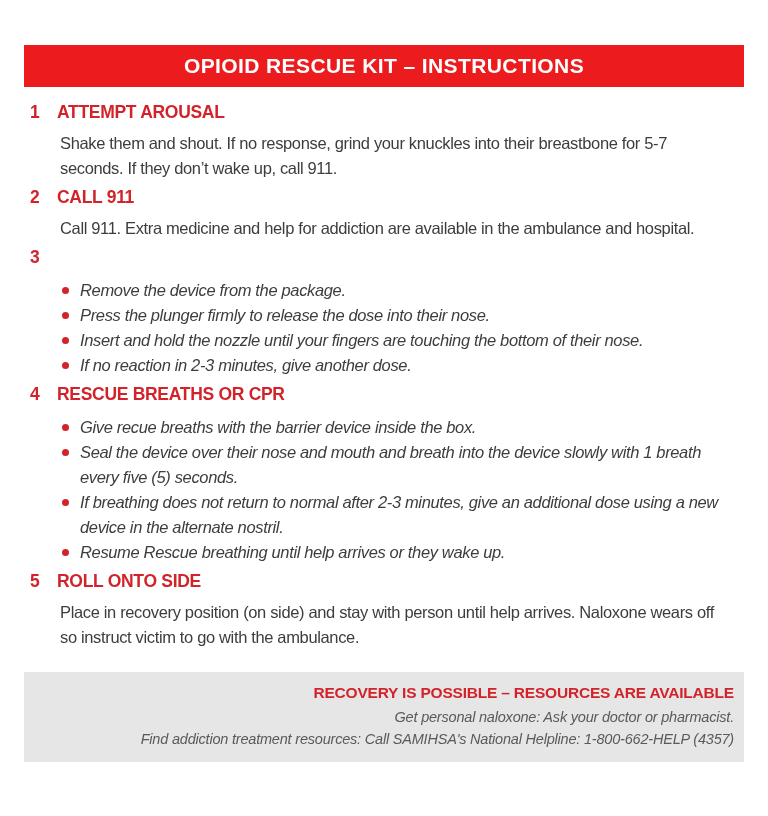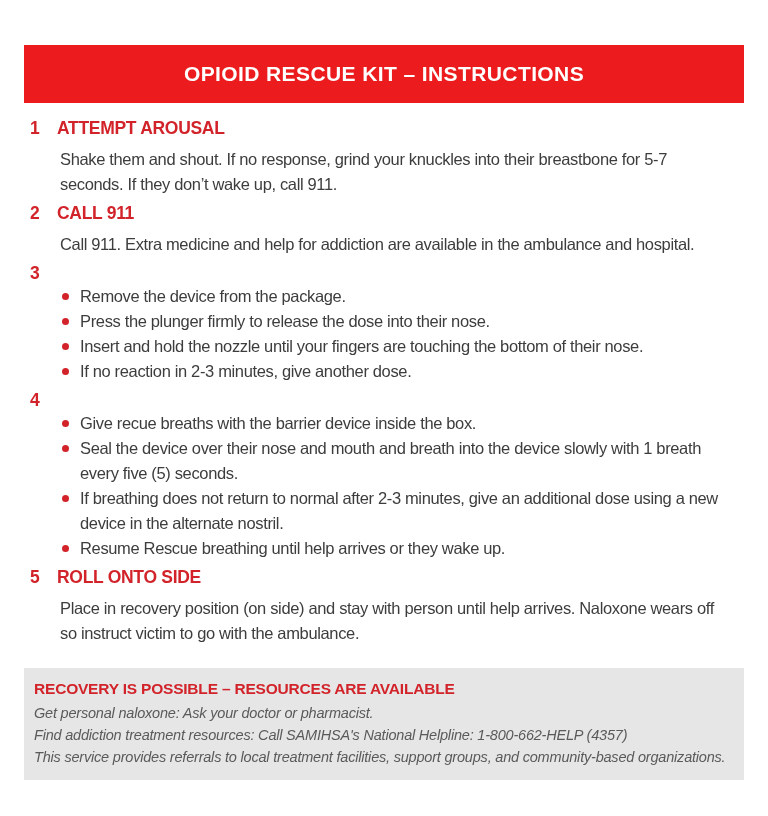--- a/index.html
+++ b/index.html
@@ -10,21 +10,21 @@
     font-family: "Liberation Sans", sans-serif;
     overflow: hidden;
   }
   .page {
     width: 768px;
     height: 816px;
     position: relative;
   }
   .banner {
     margin: 45px 24px 0 24px;
-    height: 58px;
+    height: 42px;
     background: var(--banner-red, #ec1c1e);
     color: #ffffff;
     display: flex;
     align-items: center;
     justify-content: center;
     font-size: 21px;
     font-weight: bold;
     letter-spacing: 0.4px;
   }
   .main {
@@ -46,21 +46,22 @@
   }
   .section-paragraph {
     margin: 8px 16px 0 36px;
     font-size: 16.5px;
     letter-spacing: -0.35px;
     line-height: 25px;
     color: var(--body-text, #3d3d3d);
   }
   .bullet-list {
     list-style: none;
-    margin-top: 0;
+    margin-top: 10px;
+    font-style: italic;
   }
   .bullet-item {
     position: relative;
     padding-left: 56px;
     padding-right: 2px;
     font-size: 16.5px;
     letter-spacing: -0.35px;
     line-height: 25px;
     color: var(--body-text, #3d3d3d);
   }
@@ -70,21 +71,21 @@
     left: 38px;
     top: 9px;
     width: 7px;
     height: 7px;
     border-radius: 50%;
     background: var(--heading-red, #d2232a);
   }
   .footer-box {
     margin: 22px 24px 0 24px;
     background: var(--footer-bg, #e6e6e6);
-    text-align: left;
+    text-align: right;
     padding: 11px 10px 12px 10px;
   }
   .footer-title {
     color: var(--heading-red, #d2232a);
     font-weight: bold;
     font-size: 15.5px;
     letter-spacing: -0.2px;
     line-height: 20px;
   }
   .footer-line {
@@ -127,20 +128,21 @@
         <ul class="bullet-list">
           <li class="bullet-item">Remove the device from the package.</li>
           <li class="bullet-item">Press the plunger firmly to release the dose into their nose.</li>
           <li class="bullet-item">Insert and hold the nozzle until your fingers are touching the bottom of their nose.</li>
           <li class="bullet-item">If no reaction in 2-3 minutes, give another dose.</li>
         </ul>
       </div>
       <div class="section">
         <div class="section-heading">
           <span class="section-number">4</span>
+          <span class="section-title">RESCUE BREATHS OR CPR</span>
         </div>
         <ul class="bullet-list">
           <li class="bullet-item">Give recue breaths with the barrier device inside the box.</li>
           <li class="bullet-item">Seal the device over their nose and mouth and breath into the device slowly with 1 breath every five (5) seconds.</li>
           <li class="bullet-item">If breathing does not return to normal after 2-3 minutes, give an additional dose using a new device in the alternate nostril.</li>
           <li class="bullet-item">Resume Rescue breathing until help arrives or they wake up.</li>
         </ul>
       </div>
       <div class="section">
         <div class="section-heading">
@@ -149,17 +151,16 @@
         </div>
         <p class="section-paragraph">Place in recovery position (on side) and stay with person until help arrives. Naloxone wears off so instruct victim to go with the ambulance.</p>
       </div>
     </div>
 
   <div class="footer-box">
     <div class="footer-title">RECOVERY IS POSSIBLE – RESOURCES ARE AVAILABLE</div>
     <div class="footer-lines">
         <div class="footer-line">Get personal naloxone: Ask your doctor or pharmacist.</div>
         <div class="footer-line">Find addiction treatment resources: Call SAMIHSA's National Helpline: 1-800-662-HELP (4357)</div>
-        <div class="footer-line">This service provides referrals to local treatment facilities, support groups, and community-based organizations.</div>
       </div>
   </div>
 
 </div>
 
 </body></html>

